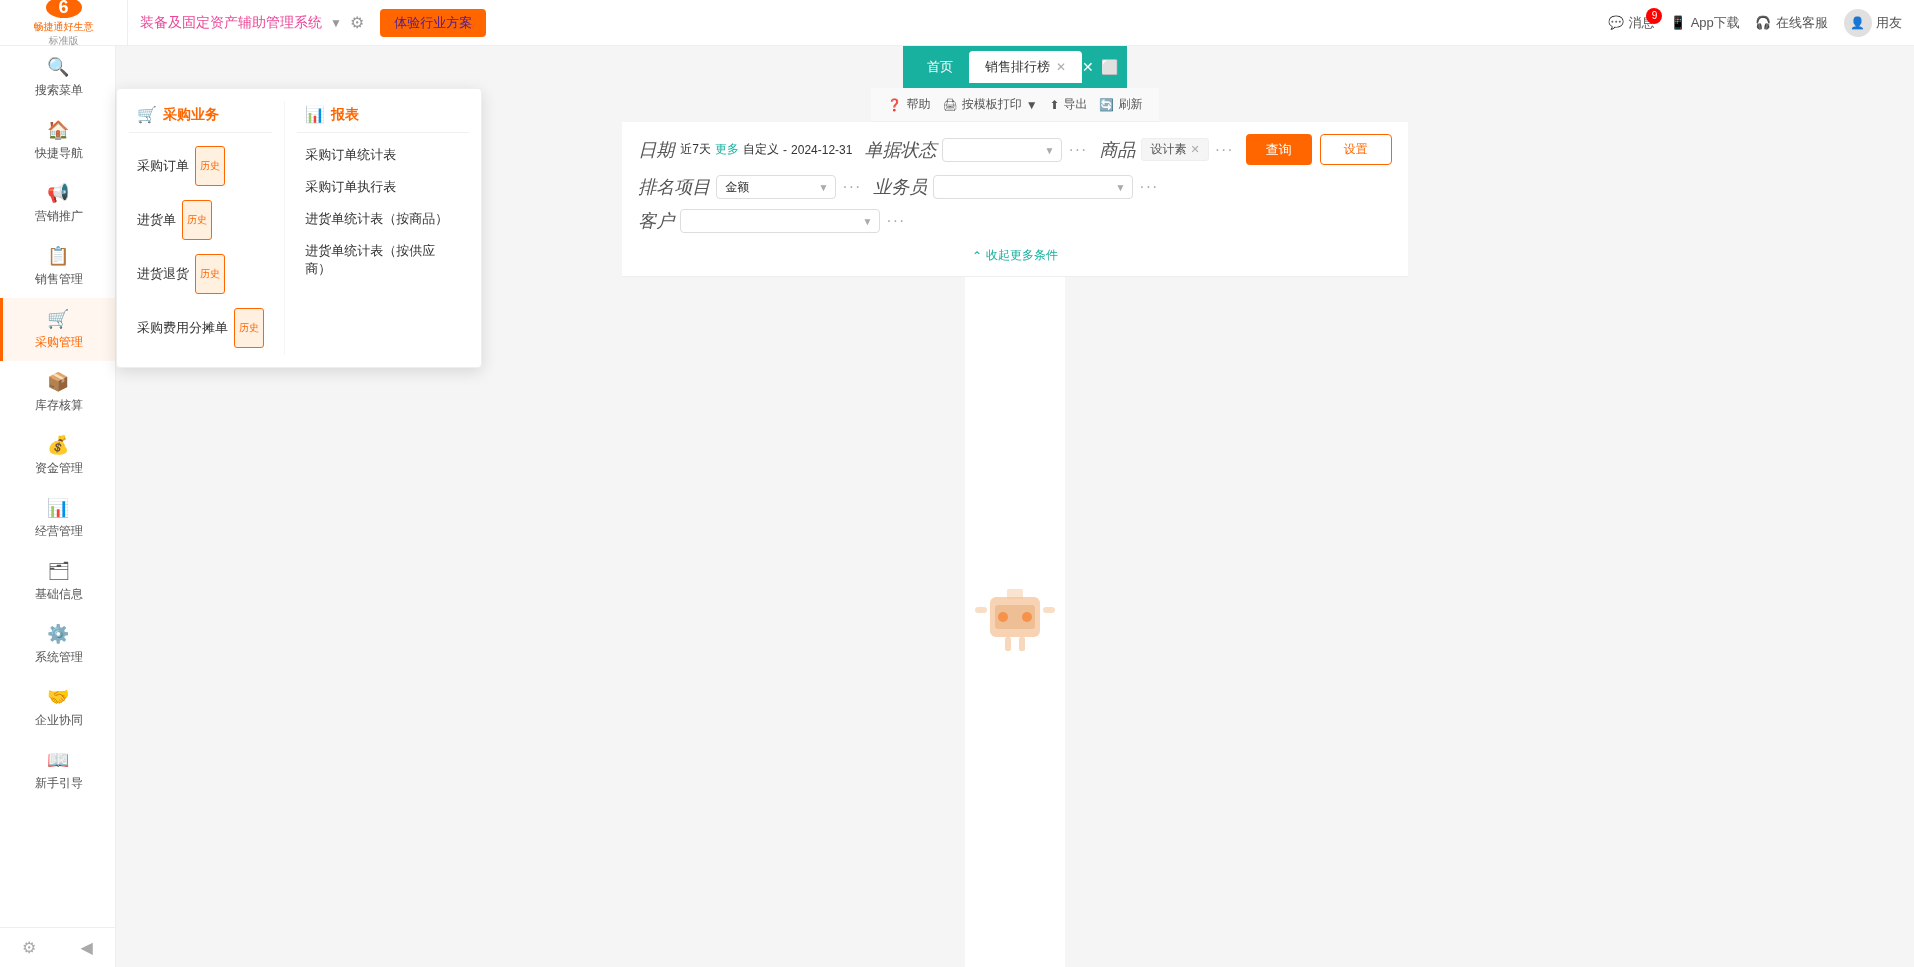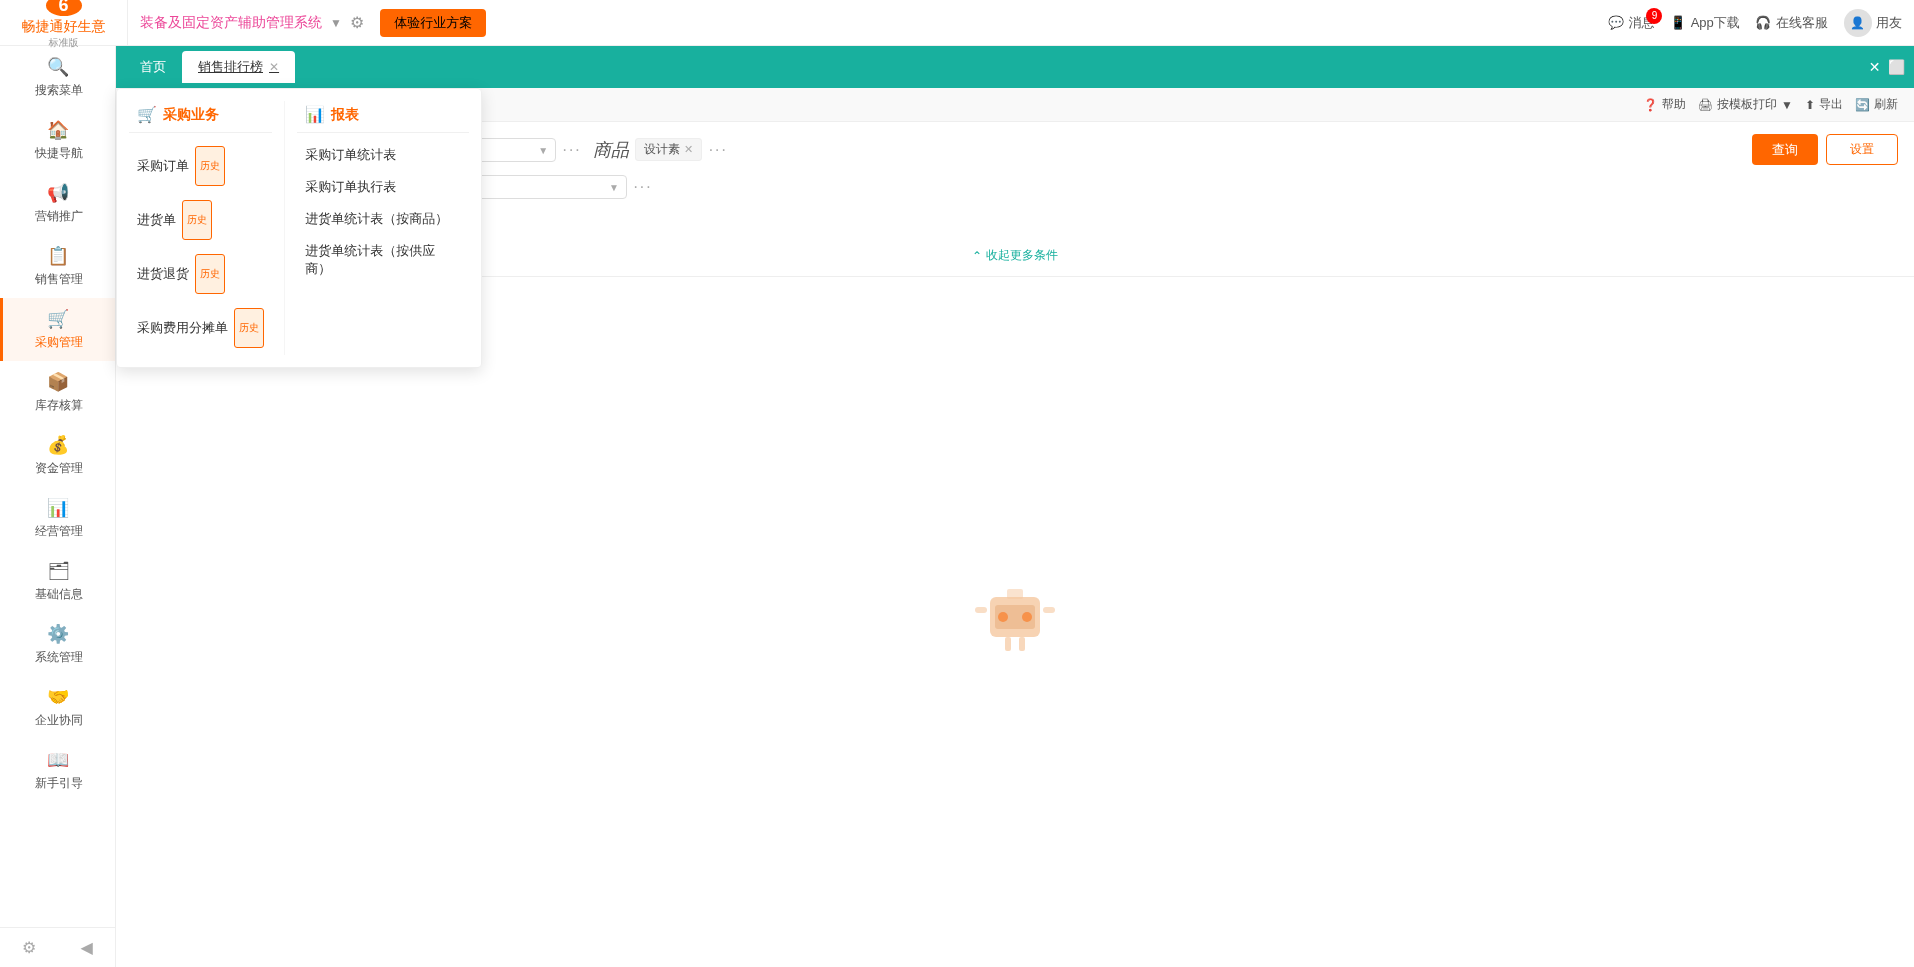--- a/index.html
+++ b/index.html
@@ -16,28 +16,28 @@
     }
     .topbar-logo {
       width: 116px; display: flex; flex-direction: column; align-items: center; justify-content: center;
       border-right: 1px solid #eee; height: 100%; padding-right: 12px; margin-right: 12px;
     }
     .logo-icon {
       width: 36px; height: 36px; background: #f60; border-radius: 50%;
       display: flex; align-items: center; justify-content: center;
       color: #fff; font-size: 18px; font-weight: bold;
     }
-    .logo-text { font-size: 14px; color: #f60; margin-top: 2px; }
+    .logo-text { font-size: 10px; color: #f60; margin-top: 2px; }
     .logo-sub { font-size: 10px; color: #999; }
     .topbar-system { display: flex; align-items: center; flex: 1; }
     .system-name { font-size: 14px; color: #ec4899; margin-right: 8px; }
     .system-arrow { color: #999; font-size: 12px; cursor: pointer; }
     .system-settings { color: #999; font-size: 16px; margin-left: 8px; cursor: pointer; }
     .industry-btn {
-      background: #f60; color: #000000; border: none; border-radius: 4px;
+      background: #f60; color: #4c1d95; border: none; border-radius: 4px;
       padding: 5px 14px; font-size: 13px; cursor: pointer; margin-left: 16px;
     }
     .topbar-right {
       display: flex; align-items: center; gap: 16px; margin-left: auto;
     }
     .topbar-right-item {
       display: flex; align-items: center; gap: 4px; color: #555; cursor: pointer; font-size: 13px;
       position: relative;
     }
     .badge {
@@ -65,32 +65,32 @@
     .sidebar-item.active { background: #fff6f0; color: #f60; border-left: 3px solid #f60; }
     .sidebar-item .si-icon { font-size: 18px; }
     .sidebar-bottom {
       margin-top: auto; display: flex; align-items: center; justify-content: space-around;
       padding: 10px 0; border-top: 1px solid #eee;
     }
     .sidebar-bottom-btn { color: #aaa; cursor: pointer; font-size: 16px; }
 
     
     .main {
-      margin-left: 116px; margin-top: 46px; height: calc(967px - 46px); display: flex; flex-direction: column;
+      margin-left: 116px; margin-top: 46px; height: calc(967px - 46px); display: flex; flex-direction: column; align-items: center;
     }
 
     
     .tabbar {
       display: flex; align-items: center; background: #18b09e; height: 42px; padding: 0 8px;
     }
     .tab {
       display: flex; align-items: center; padding: 0 16px; height: 32px; color: #fff;
       cursor: pointer; font-size: 13px; border-radius: 4px 4px 0 0; gap: 6px;
     }
-    .tab.active { background: #fff; color: #333; text-decoration: underline; }
+    .tab.active { background: #fff; color: #333; }
     .tab.home { background: transparent; }
     .tab-close { font-size: 12px; color: #aaa; cursor: pointer; }
     .tabbar-right { margin-left: auto; display: flex; gap: 8px; }
     .tabbar-icon { color: #fff; cursor: pointer; font-size: 14px; }
 
     
     .toolbar {
       display: flex; align-items: center; justify-content: flex-end;
       background: #f9f9f9; padding: 8px 16px; gap: 12px; border-bottom: 1px solid #eee;
     }

